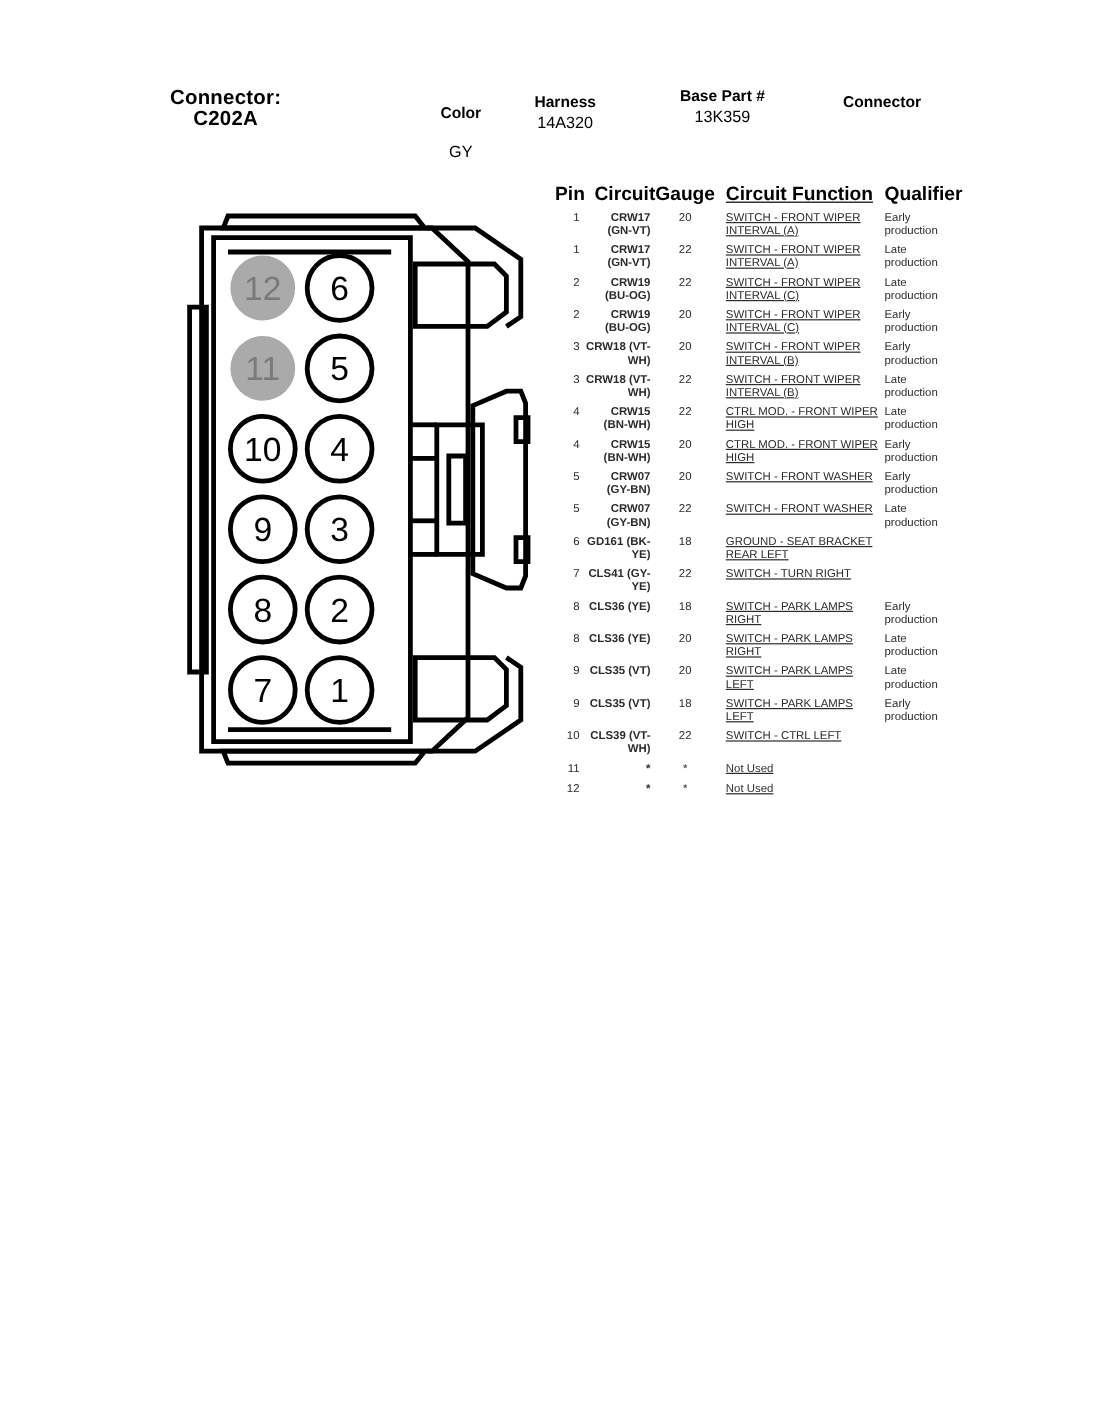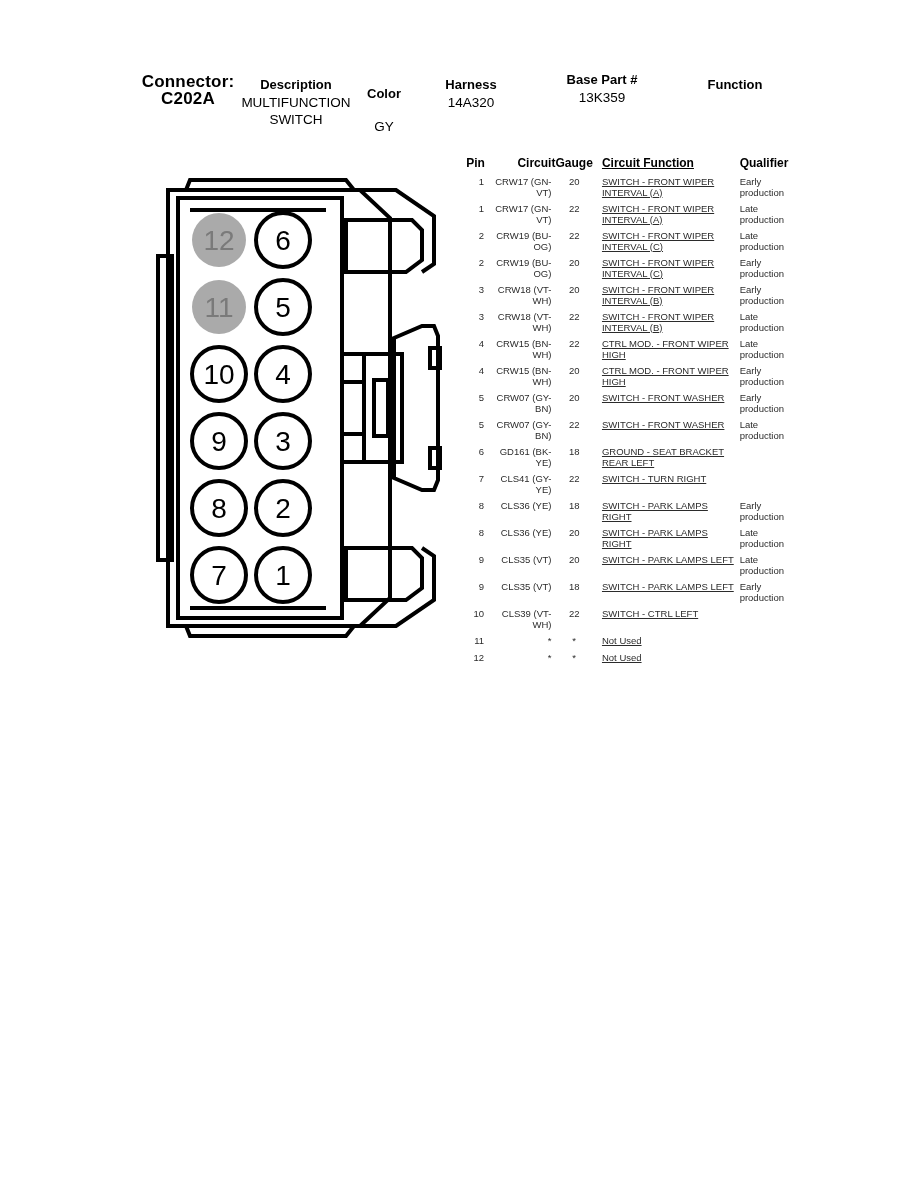--- a/index.html
+++ b/index.html
@@ -108,21 +108,21 @@
   #pin-table {
     position: absolute;
     left: 462px;
     top: 156px;
     width: 340px;
     border-collapse: collapse;
     font-size: 9.5px;
     line-height: 10.5px;
   }
   #pin-table thead th {
-    font-size: 12px;
+    font-size: 16px;
     font-weight: bold;
     line-height: 14px;
     padding: 0 0 4px 0;
     vertical-align: bottom;
     white-space: nowrap;
   }
   #pin-table th.col-pin,
   #pin-table td.col-pin {
     width: 22px;
     text-align: right;
@@ -155,55 +155,51 @@
   #pin-table th.col-circuit { text-align: right; padding-right: 0; }
   #pin-table th.col-pin { text-align: center; padding-right: 0; }
 
   #pin-table tbody td {
     vertical-align: top;
     padding: 3px 0 3px 0;
     color: #2b2b2b;
   }
   #pin-table tbody td.col-function { padding-left: 9px; }
   #pin-table tbody td.col-qualifier { padding-left: 5px; }
-  #pin-table tbody td.col-circuit { padding-right: 4px; }
+  #pin-table tbody td.col-circuit { padding-right: 4px; font-weight: bold; }
   #pin-table tbody td.col-pin { padding-right: 5px; }
 </style>
 </head>
 <body>
 
 <div id="header-block">
 
   <div class="hdr-col" id="hdr-connector">
     <div class="hdr-label">Connector:</div>
     <div class="hdr-value">C202A</div>
   </div>
 
-  <div class="hdr-col" id="hdr-description">
-    <div class="hdr-label">Description</div>
-    <div class="hdr-value wrap">MULTIFUNCTION SWITCH</div>
-  </div>
 
   <div class="hdr-col" id="hdr-color">
     <div class="hdr-label">Color</div>
     <div class="hdr-value">GY</div>
   </div>
 
   <div class="hdr-col" id="hdr-harness">
     <div class="hdr-label">Harness</div>
     <div class="hdr-value">14A320</div>
   </div>
 
   <div class="hdr-col" id="hdr-basepart">
     <div class="hdr-label">Base Part #</div>
     <div class="hdr-value">13K359</div>
   </div>
 
   <div class="hdr-col" id="hdr-hardshell">
-    <div class="hdr-label">Function</div>
+    <div class="hdr-label">Connector</div>
     <div class="hdr-value"></div>
   </div>
 
 </div>
 
 <div id="connector-drawing">
   <svg width="300" height="480" viewBox="0 0 300 480">
     <g fill="none" stroke="#000000" stroke-width="4" stroke-linejoin="miter" stroke-linecap="butt">
 
       <path d="M 18 22 L 210 22 L 240 50 L 240 430 L 210 458 L 18 458 L 18 22 Z"></path>

